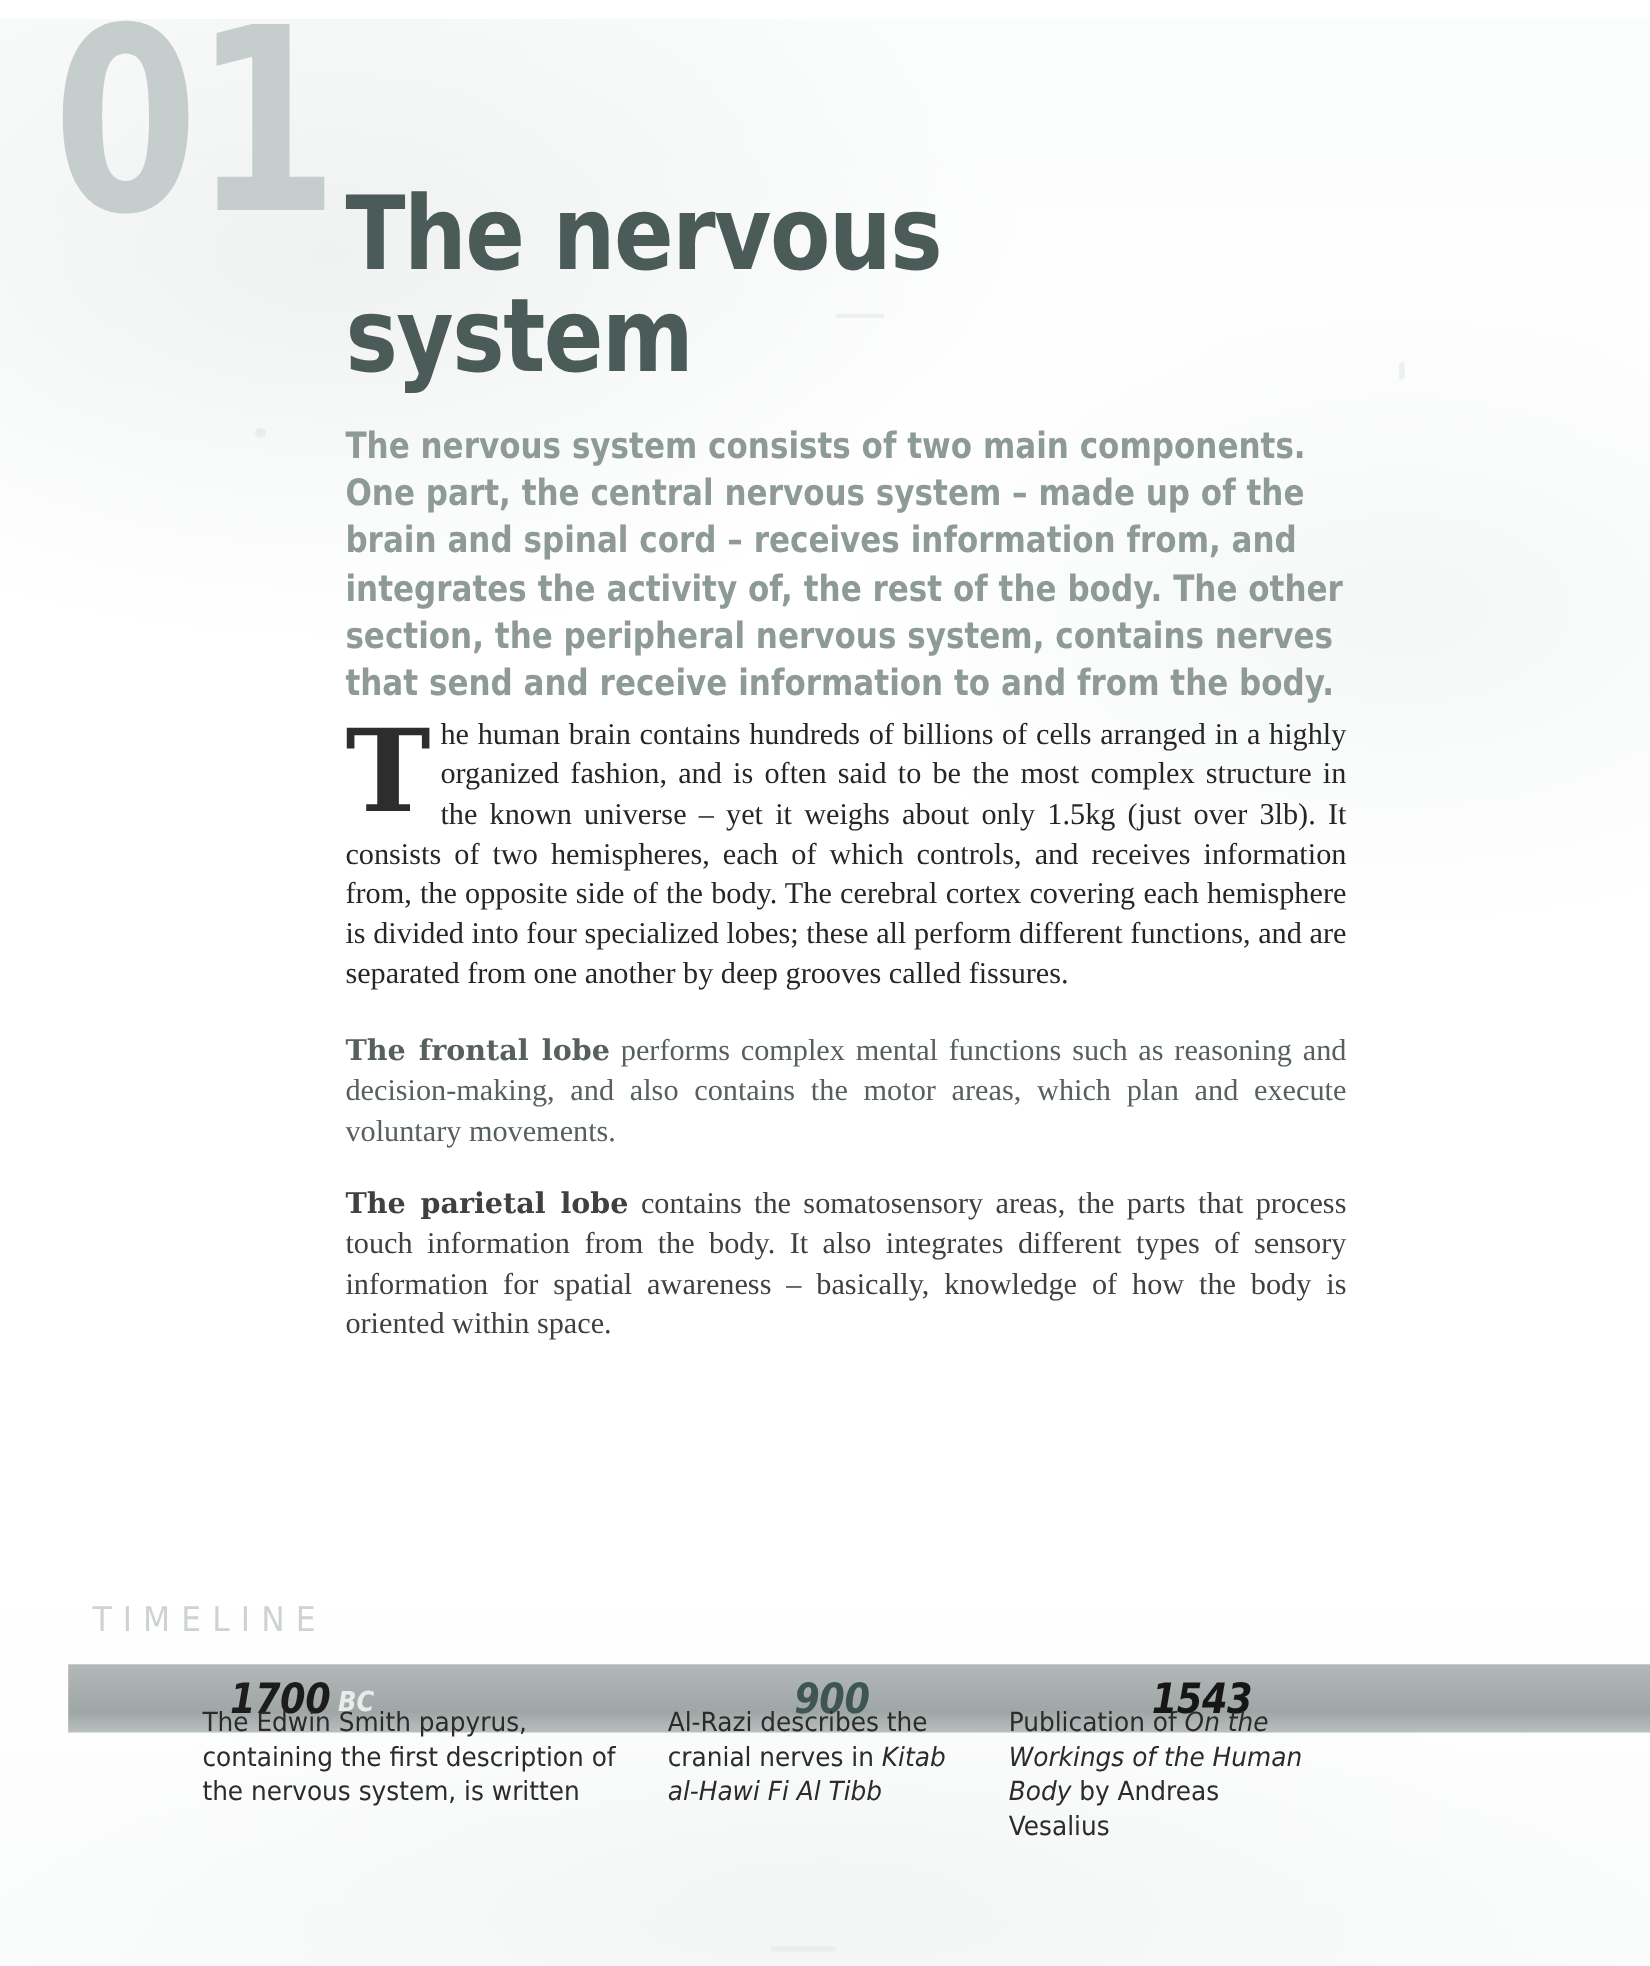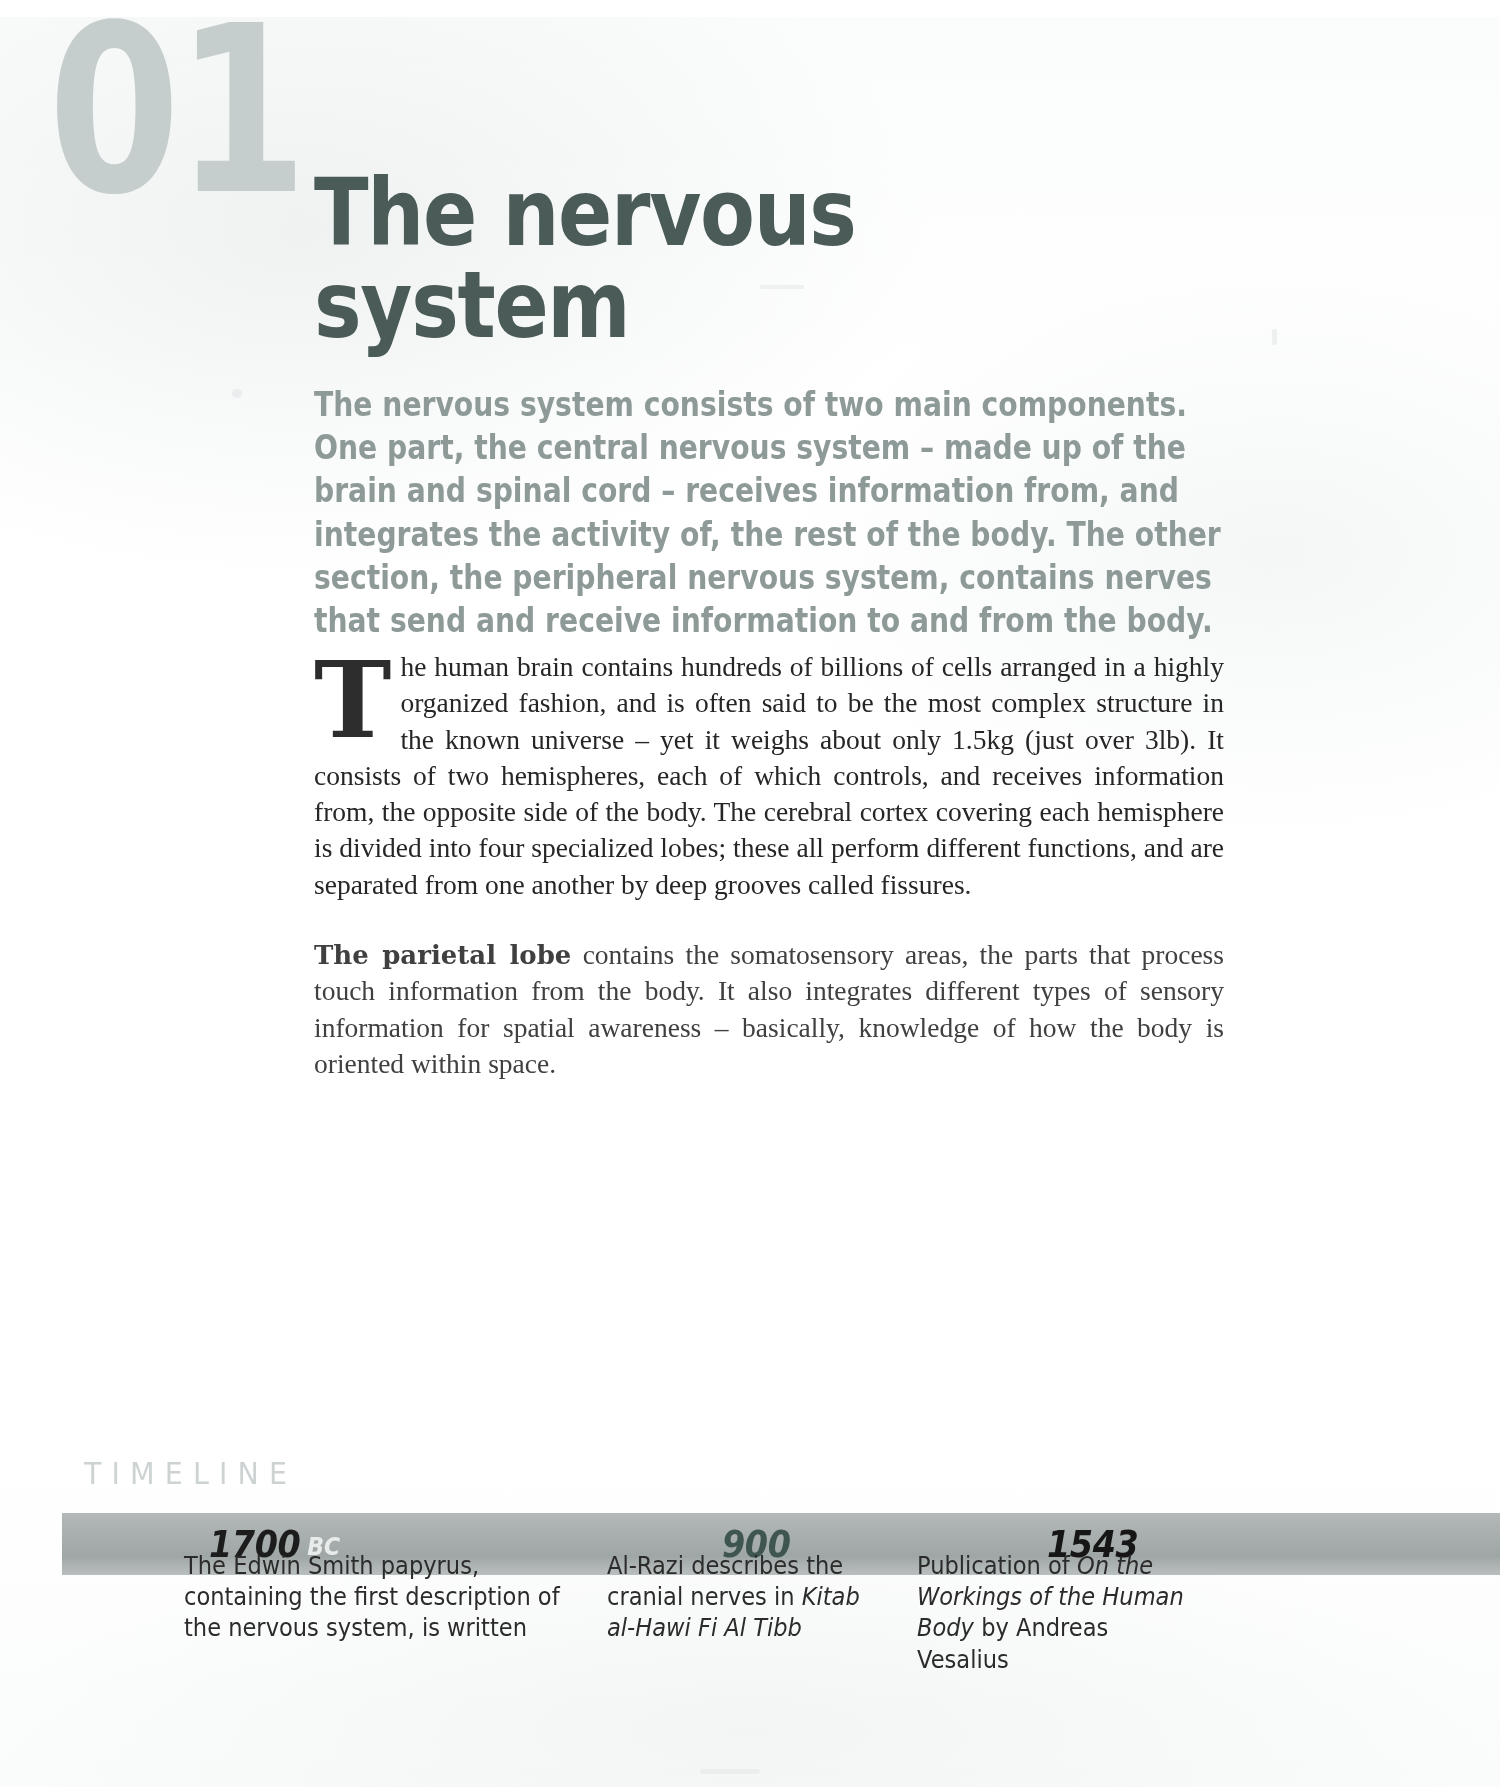--- a/index.html
+++ b/index.html
@@ -201,20 +201,23 @@
   </h1>
 
   <p class="standfirst">The nervous system consists of two main components. One part, the central nervous system – made up of the brain and spinal cord – receives information from, and integrates the activity of, the rest of the body. The other section, the peripheral nervous system, contains nerves that send and receive information to and from the body.</p>
 
   <div class="body-col">
 
     <p class="body-p first">
       <span class="dropcap">T</span><span>he human brain contains hundreds of billions of cells arranged in a highly organized fashion, and is often said to be the most complex structure in the known universe – yet it weighs about only 1.5kg (just over 3lb). It consists of two hemispheres, each of which controls, and receives information from, the opposite side of the body. The cerebral cortex covering each hemisphere is divided into four specialized lobes; these all perform different functions, and are separated from one another by deep grooves called fissures.</span>
     </p>
 
+    <p class="body-p muted">
+      <b class="lead">The frontal lobe</b><span> performs complex mental functions such as reasoning and decision-making, and also contains the motor areas, which plan and execute voluntary movements.</span>
+    </p>
 
     <p class="body-p dark">
       <b class="lead">The parietal lobe</b><span> contains the somatosensory areas, the parts that process touch information from the body. It also integrates different types of sensory information for spatial awareness – basically, knowledge of how the body is oriented within space.</span>
     </p>
 
   </div>
 
   <div class="timeline-label">TIMELINE</div>
 
   <div class="timeline-bar">

